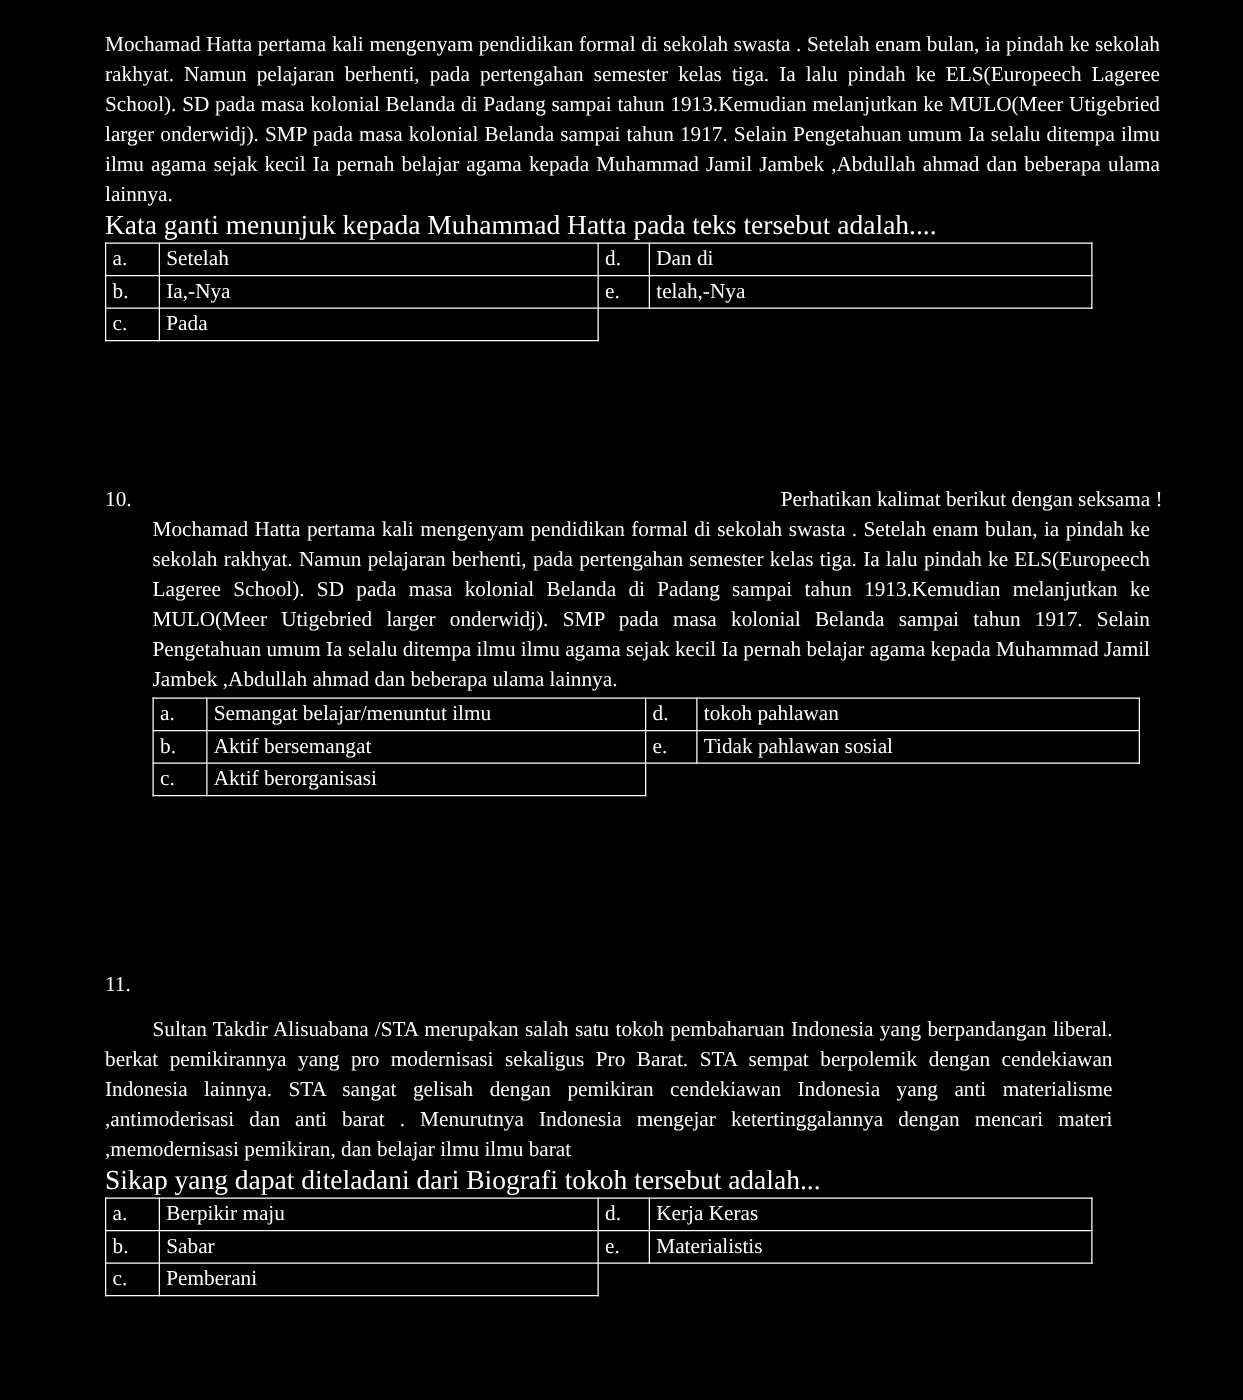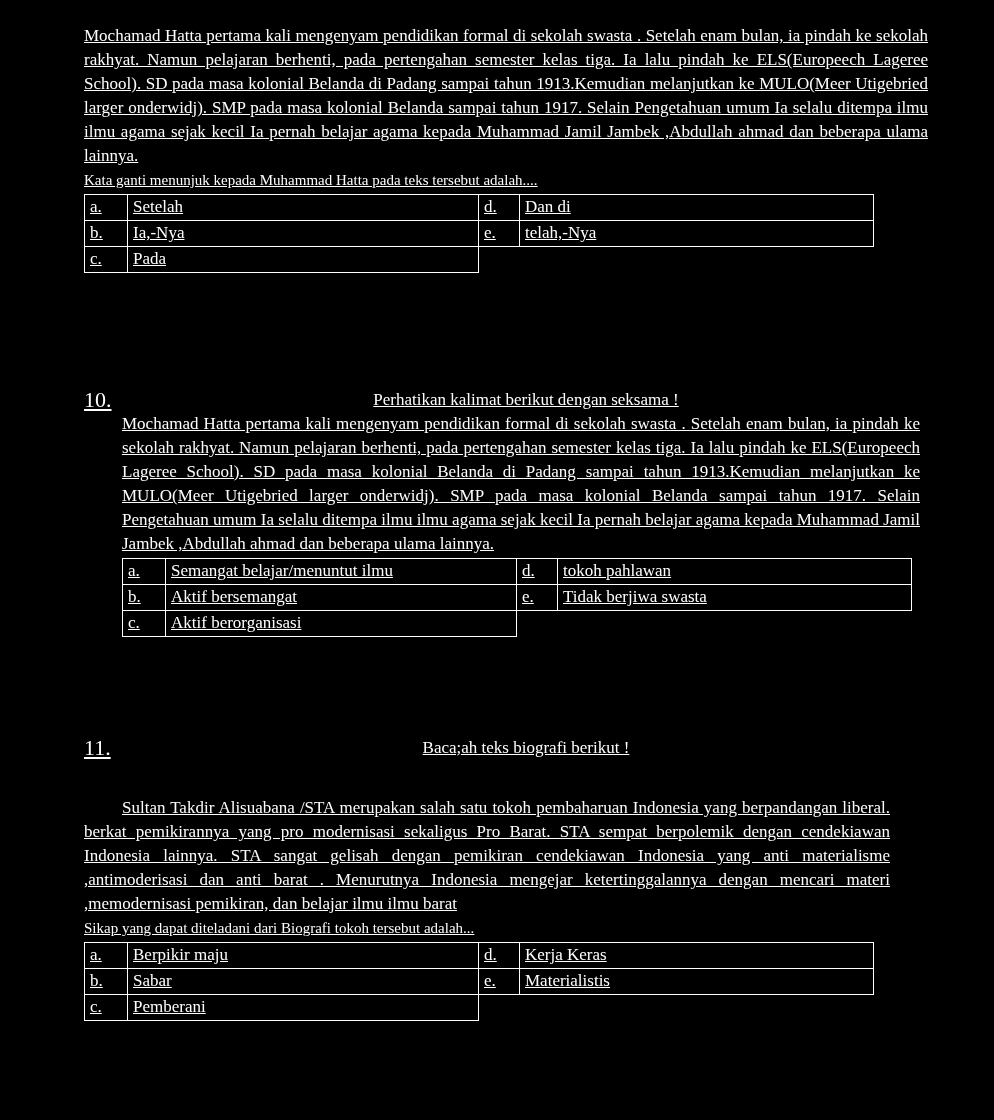--- a/index.html
+++ b/index.html
@@ -20,57 +20,56 @@
     width: 994px;
     height: 1120px;
     background: #000000;
   }
 
   
   .qblock {
     position: absolute;
     left: 84px;
     width: 846px;
-    text-decoration: underline;
   }
   .qrow {
     display: flex;
     align-items: flex-start;
   }
   .qnum {
     width: 38px;
     flex: 0 0 38px;
-    font-size: 22px;
+    font-size: 17px;
     line-height: 24px;
     text-align: left;
   }
   .qbody {
     flex: 1 1 auto;
   }
 
   .lead {
     font-size: 17px;
     line-height: 24px;
-    text-align: center;
+    text-align: right;
     margin: 0;
   }
   .para {
     font-size: 17px;
     line-height: 24px;
     text-align: justify;
     text-justify: inter-word;
     margin: 0;
     hyphens: none;
   }
   .para.indented {
     text-indent: 38px;
     margin-top: 36px;
   }
   .prompt {
-    font-size: 15px;
+    font-size: 22px;
     line-height: 24px;
     text-align: left;
     margin: 0;
   }
 
   
   .opt-table {
     border-collapse: collapse;
     table-layout: fixed;
     margin: 2px 0 0 0;
@@ -144,39 +143,38 @@
               <tr>
             <td class="col-key">a.</td>
             <td class="col-val">Semangat belajar/menuntut ilmu</td>
             <td class="col-key2">d.</td>
             <td class="col-val2">tokoh pahlawan</td>
           </tr>
           <tr>
             <td class="col-key">b.</td>
             <td class="col-val">Aktif bersemangat</td>
             <td class="col-key2">e.</td>
-            <td class="col-val2">Tidak berjiwa swasta</td>
+            <td class="col-val2">Tidak pahlawan sosial</td>
           </tr>
           <tr>
             <td class="col-key">c.</td>
             <td class="col-val">Aktif berorganisasi</td>
             <td class="col-key2 blank"></td>
             <td class="col-val2 blank"></td>
           </tr>
         </tbody>
           </table>
       </div>
     </div>
   </div>
 
-  <div class="qblock" style="top:736px;">
+  <div class="qblock" style="top:776px;">
     <div class="qrow">
       <div class="qnum">11.</div>
       <div class="qbody">
-        <p class="lead">Baca;ah teks biografi berikut !</p>
         <p class="para indented" style="width:806px;margin-left:-38px;">Sultan Takdir Alisuabana /STA merupakan salah satu tokoh pembaharuan Indonesia yang berpandangan liberal. berkat pemikirannya yang pro modernisasi sekaligus Pro Barat. STA sempat berpolemik dengan cendekiawan Indonesia lainnya. STA sangat gelisah dengan pemikiran cendekiawan  Indonesia  yang anti materialisme ,antimoderisasi dan anti barat . Menurutnya Indonesia mengejar ketertinggalannya dengan mencari materi ,memodernisasi pemikiran, dan belajar ilmu ilmu barat</p>
         <p class="prompt" style="margin-left:-38px;">Sikap yang dapat diteladani dari Biografi tokoh tersebut adalah...</p>
         <table class="opt-table" style="margin-left:-38px;">
           <tbody>
               <tr>
             <td class="col-key">a.</td>
             <td class="col-val">Berpikir maju</td>
             <td class="col-key2">d.</td>
             <td class="col-val2">Kerja  Keras</td>
           </tr>

